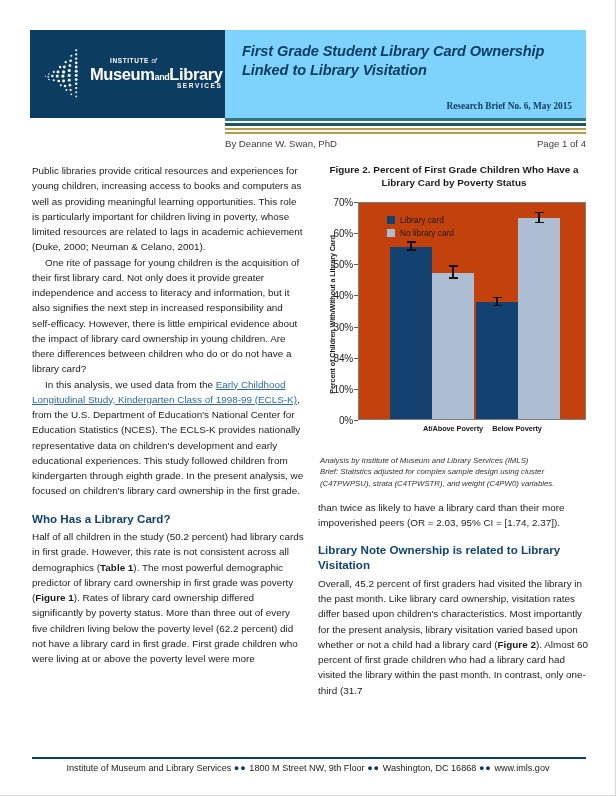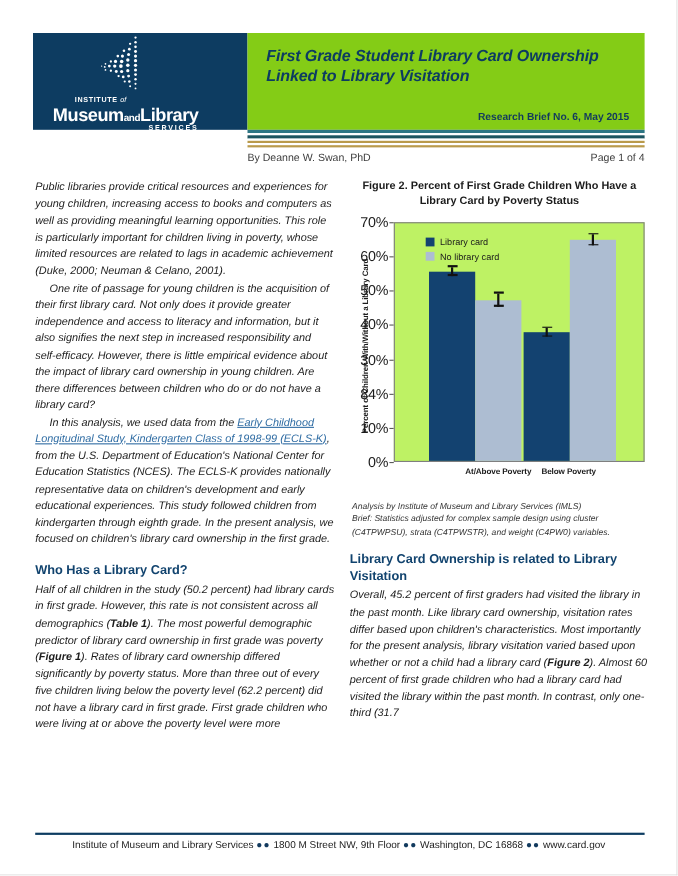--- a/index.html
+++ b/index.html
@@ -21,21 +21,21 @@
   
   .header{
     position:absolute;left:30px;top:30px;width:556px;height:88px;
     display:flex;
   }
   .logo-panel{
     width:195px;height:88px;background:#0d3c61;
     position:relative;flex:0 0 auto;
     display:flex;align-items:center;
   }
-  .logo-wrap{display:flex;align-items:center;margin-left:14px;flex-direction:column;}
+  .logo-wrap{display:flex;align-items:center;margin-left:14px;}
   .starburst{width:42px;height:62px;flex:0 0 auto;}
   .logo-type{
     margin-left:4px;color:#ffffff;line-height:1;
     font-family:"Liberation Sans", sans-serif;
   }
   .lt-inst{
     font-size:6.5px;font-weight:bold;letter-spacing:.6px;
     margin-left:20px;display:block;
   }
   .lt-inst i{font-style:italic;font-weight:normal;letter-spacing:0;}
@@ -43,31 +43,31 @@
     font-size:16.5px;font-weight:bold;letter-spacing:-.4px;display:block;
     margin-top:1px;
   }
   .lt-main .sm{font-size:9px;}
   .lt-serv{
     font-size:6.5px;font-weight:bold;letter-spacing:1.6px;display:block;
     text-align:right;margin-top:1px;
   }
 
   .title-panel{
-    flex:1 1 auto;background:#84cc16;position:relative;
+    flex:1 1 auto;background:#7dd3fc;position:relative;
     padding:12px 14px 0 17px;box-sizing:border-box;
   }
   .doc-title{
     font-size:14.6px;font-weight:bold;font-style:italic;
     color:#0d3c61;line-height:1.32;letter-spacing:-.1px;
     margin:0;
   }
   .brief-no{
     position:absolute;right:14px;bottom:7px;
-    font-size:9.3px;font-weight:bold;color:#123a5e;
+    font-size:9.3px;font-weight:bold;color:#123a5e;font-family:Liberation Serif, serif;
   }
 
   
   .stripes{
     position:absolute;left:225px;top:118px;width:361px;
   }
   .stripes div{width:100%;}
   .s1{height:3px;background:#2e7684;}
   .s2{height:2px;background:#ffffff;}
   .s3{height:3px;background:#1d5560;}
@@ -86,49 +86,48 @@
   
   .col-left{
     position:absolute;left:32px;top:163px;width:272px;
   }
   .col-right{
     position:absolute;left:318px;top:163px;width:272px;
   }
   p.body{
     margin:0;font-size:9.9px;line-height:1.54;color:#1c1c1c;
     text-align:left;
-    font-style:italic;
   }
   p.body.ind{text-indent:13px;}
   .h2{
     font-size:11.6px;font-weight:bold;color:#11436e;
     margin:13px 0 3px 0;line-height:1.27;
   }
   .lnk{color:#2f6ca3;text-decoration:underline;}
   .bold{font-weight:bold;}
 
   
   .fig-title{
     font-size:9.9px;font-weight:bold;color:#1b1b1b;
     text-align:center;line-height:1.36;margin:0 0 6px 0;
   }
   .chart{
     position:relative;width:272px;height:250px;
     font-size:7.4px;
   }
   .plot{
     position:absolute;left:40px;top:6px;width:228px;height:218px;
-    border:1px solid #7f7f7f;box-sizing:border-box;background:#bef264;
+    border:1px solid #7f7f7f;box-sizing:border-box;background:#c2410c;
   }
   .yaxis{
     position:absolute;left:0px;top:6px;width:40px;height:218px;
   }
   .ytick{
     position:absolute;right:5px;transform:translateY(-50%);
-    font-size:13px;color:#1b1b1b;white-space:nowrap;letter-spacing:-.2px;margin-left:16px;
+    font-size:10px;color:#1b1b1b;white-space:nowrap;letter-spacing:-.2px;margin-left:16px;
   }
   .ytickmark{
     position:absolute;right:0px;width:4px;height:1px;background:#5a5a5a;
   }
   .ylabel{
     position:absolute;left:-93px;top:108px;width:214px;
     transform:rotate(-90deg);
     text-align:center;font-size:7.2px;font-weight:bold;color:#1b1b1b;
     letter-spacing:-.1px;
   }
@@ -325,28 +324,29 @@
         <div class="xlab" style="left:73px;margin-left:22px;">At/Above Poverty</div>
         <div class="xlab" style="left:159px;">Below Poverty</div>
       </div>
     </div>
 
     <div class="fig-note">
       <div>Analysis by Institute of Museum and Library Services (IMLS)</div>
       <div>Brief: Statistics adjusted for complex sample design using cluster (C4TPWPSU), strata (C4TPWSTR), and weight (C4PW0) variables.</div>
     </div>
 
-    <div class="h2">Library Card Ownership is related to Library Visitation</div>
+    <p class="body" style="margin-top:11px">than twice as likely to have a library card than their more impoverished peers (OR = 2.03, 95% CI = [1.74, 2.37]).</p>
+    <div class="h2">Library Note Ownership is related to Library Visitation</div>
     <p class="body"><span>Overall, 45.2 percent of first graders had visited the library in the past month. Like library card ownership, visitation rates differ based upon children's characteristics. Most importantly for the present analysis, library visitation varied based upon whether or not a child had a library card (</span><span class="bold">Figure 2</span><span>). Almost 60 percent of first grade children who had a library card had visited the library within the past month. In contrast, only one-third (31.7</span></p>
   </div>
 
   <div class="footer-rule"></div>
   <div class="footer-text">
     <span>Institute of Museum and Library Services</span>
     <span class="dots">●●</span>
     <span>1800 M Street NW, 9th Floor</span>
     <span class="dots">●●</span>
     <span>Washington, DC 16868</span>
     <span class="dots">●●</span>
-    <span>www.card.gov</span>
+    <span>www.imls.gov</span>
   </div>
 
 </div>
 
 </body></html>

